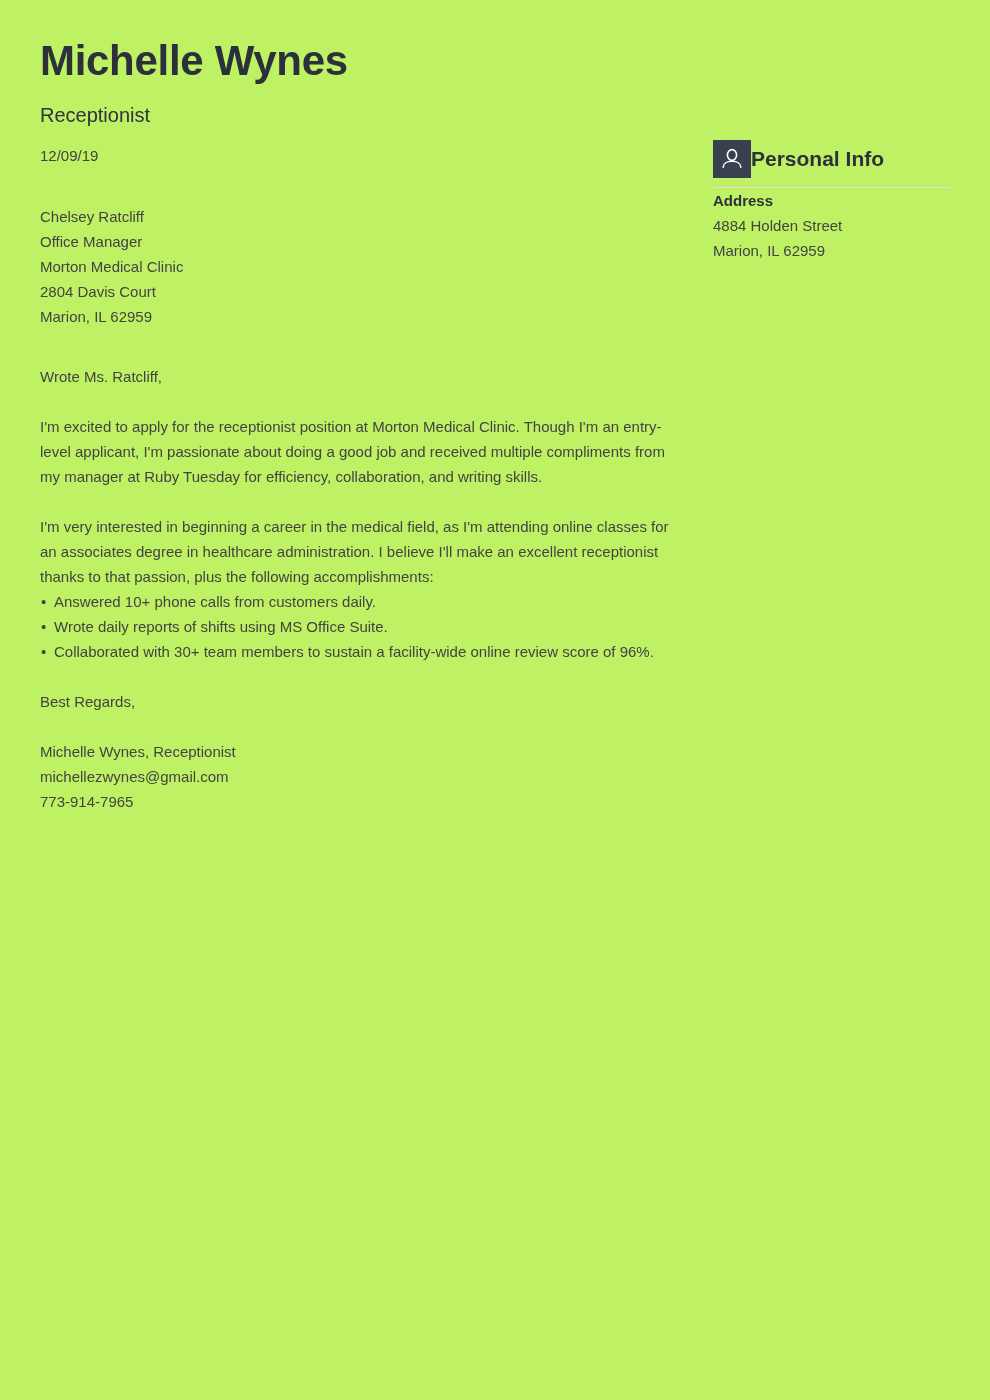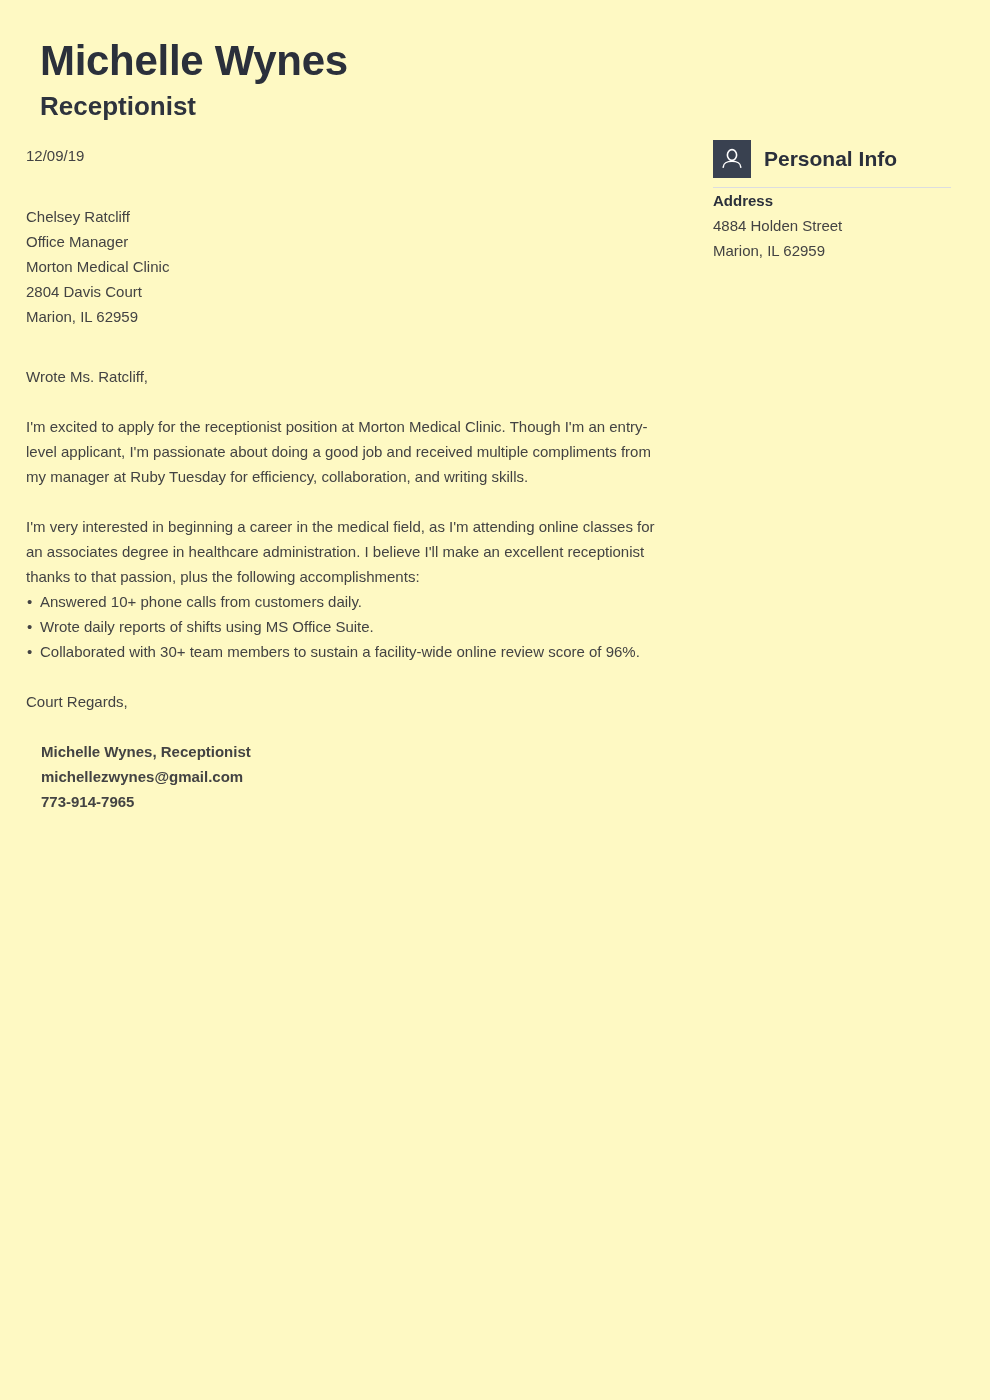--- a/index.html
+++ b/index.html
@@ -13,50 +13,50 @@
     position: relative;
     font-family: "Liberation Sans", sans-serif;
     -webkit-font-smoothing: antialiased;
     overflow: hidden;
   }
 
   .page {
     position: relative;
     width: 990px;
     height: 1400px;
-    background: #fef9c3;
+    background: #bef264;
   }
 
   
   .header {
     position: absolute;
     left: 40px;
     top: 36px;
     width: 640px;
   }
   .name {
     font-size: 42px;
     font-weight: bold;
     color: #2b303b;
     letter-spacing: -0.3px;
     line-height: 50px;
     margin: 0;
   }
   .job-title {
-    font-size: 26px;
-    font-weight: bold;
+    font-size: 20px;
+    font-weight: normal;
     color: #2e333d;
     line-height: 28px;
-    margin: 6px 0 0 0;
+    margin: 15px 0 0 0;
   }
 
   
   .letter {
     position: absolute;
-    left: 26px;
+    left: 40px;
     top: 145px;
     width: 632px;
     color: #434343;
     font-size: 15px;
     line-height: 25px;
   }
   .date {
     margin: 0 0 0 0;
     line-height: 21px;
   }
@@ -85,38 +85,36 @@
   .bullets li .bullet-dot {
     position: absolute;
     left: 1px;
     top: 0;
     color: #434343;
   }
   .closing {
     margin: 25px 0 0 0;
   }
   .signature {
-    margin: 25px 0 0 15px;
-    font-weight: bold;
+    margin: 25px 0 0 0;
   }
   .signature div {
     line-height: 25px;
   }
 
   
   .sidebar {
     position: absolute;
     left: 713px;
     top: 140px;
     width: 238px;
   }
   .sidebar-header {
     display: flex;
     align-items: center;
-    gap: 13px;
     padding-bottom: 9px;
     border-bottom: 1px solid #dcdde0;
   }
   .sidebar-icon {
     width: 38px;
     height: 38px;
     background: #394150;
     display: flex;
     align-items: center;
     justify-content: center;
@@ -188,21 +186,21 @@
         <span class="bullet-dot">•</span>
         <span>Wrote daily reports of shifts using MS Office Suite.</span>
       </li>
       <li>
         <span class="bullet-dot">•</span>
         <span>Collaborated with 30+ team members to sustain a facility-wide online review score of 96%.</span>
       </li>
     </ul>
 
 
-    <div class="closing">Court Regards,</div>
+    <div class="closing">Best Regards,</div>
 
     <div class="signature">
       <div>Michelle Wynes, Receptionist</div>
       <div>michellezwynes@gmail.com</div>
       <div>773-914-7965</div>
     </div>
 
   </div>
 
   <div class="sidebar">

